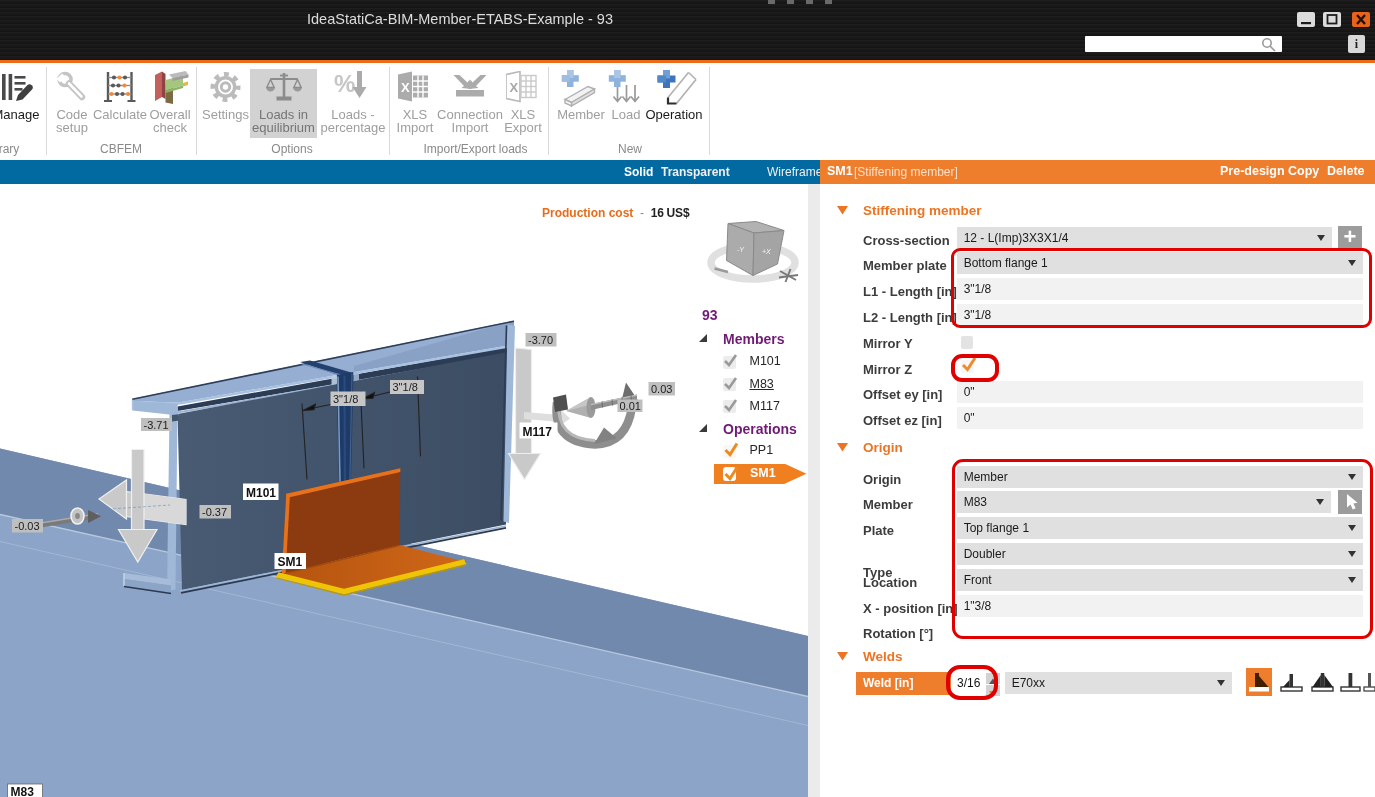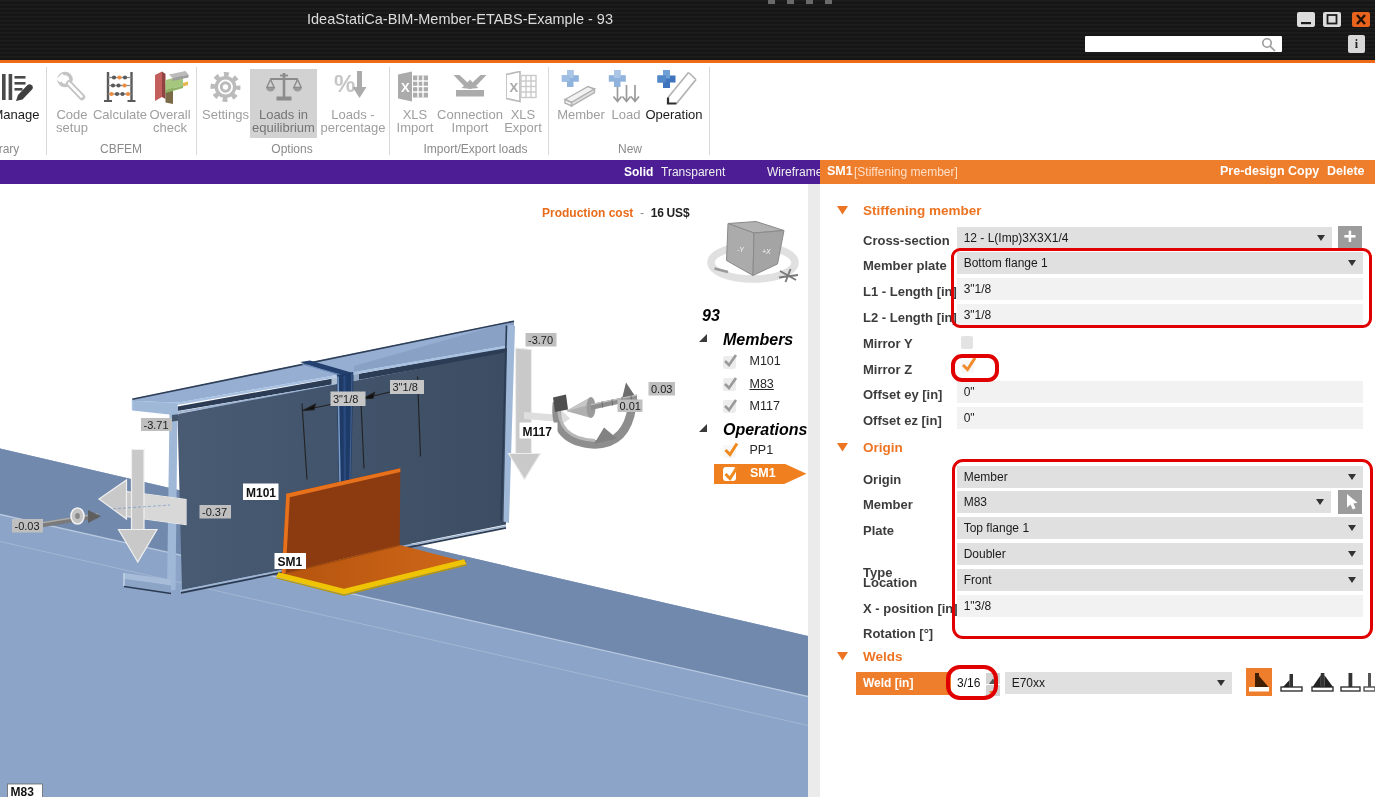--- a/index.html
+++ b/index.html
@@ -11,32 +11,32 @@
 .winbtn{top:12px;width:18px;height:15px;border-radius:2px;background:#dcdcdc;color:#1c1c1c;
  text-align:center;font-weight:bold;}
 #searchbox{left:1085px;top:35.5px;width:197px;height:16px;background:#fff;border-radius:1px;}
 #ibtn{left:1348px;top:35px;width:17px;height:18px;background:#d8d8d8;border-radius:2px;
  color:#222;font-weight:bold;font-size:12px;text-align:center;line-height:18px;font-family:"Liberation Serif",serif;}
 #orangeline{left:0;top:60px;width:1375px;height:2.5px;background:#ed6b17;}
 #ribbon{left:0;top:62.5px;width:1375px;height:97.5px;background:#fff;}
 .rsep{top:4px;width:1px;height:88px;background:#d9d9d9;}
 .rlabel{top:45px;text-align:center;font-size:13px;line-height:13.5px;color:#9e9e9e;}
 .rgroup{top:79px;text-align:center;font-size:12px;color:#8a8a8a;white-space:nowrap;}
-#vtoolbar{left:0;top:160px;width:820px;height:23.5px;background:#4c1d95;color:#efefef;font-size:12px;}
+#vtoolbar{left:0;top:160px;width:820px;height:23.5px;background:#0369a1;color:#efefef;font-size:12px;}
 #scrollstrip{left:808px;top:183.5px;width:12px;height:613.5px;background:#ebebeb;}
 #panel{left:820px;top:160px;width:555px;height:637px;background:#fff;}
 #panelhdr{left:0;top:0;width:555px;height:23.5px;background:#ee7d2c;color:#fff;font-size:12.5px;}
 .sechdr{font-size:13.5px;font-weight:bold;color:#ed7423;}
 .plabel{font-size:13px;font-weight:bold;color:#3c3c3c;}
 .combo{background:#e0e0e0;font-size:12px;color:#1a1a1a;height:22px;line-height:22px;}
 .tinput{background:#f2f2f2;font-size:12px;color:#1a1a1a;height:22px;line-height:22px;}
 .carat{position:absolute;right:7px;top:8px;width:0;height:0;
  border-left:4.5px solid transparent;border-right:4.5px solid transparent;border-top:6px solid #333;}
 .redbox{border:3.5px solid #e10000;}
-.tree-bold{font-size:16px;font-weight:bold;color:#000000;font-style:italic;}
+.tree-bold{font-size:14px;font-weight:bold;color:#701a75;}
 .tree-item{font-size:12.5px;color:#262626;}
 </style>
 </head>
 <body>
 <div id="titlebar" class="ab"></div>
 <div id="titletxt" class="ab">IdeaStatiCa-BIM-Member-ETABS-Example - 93</div>
 <div class="ab" style="left:768px;top:0;width:75px;height:4px;background:repeating-linear-gradient(90deg,#6a6a6a 0 7px,transparent 7px 19px);"></div>
 <div class="winbtn ab" style="left:1297px;"><svg width="18" height="15">
       <rect x="4" y="10" width="10" height="2.2" fill="#1c1c1c"></rect>
     </svg></div>
@@ -228,21 +228,21 @@
         <path d="M21.5 35.5 L41 11.5"></path>
         <path d="M33.5 4.5 L41 11.5"></path>
   </g>
   <path d="M13 29.5 L13 35.5 L21.5 35.5" fill="none" stroke="#2e2e2e" stroke-width="2.2"></path>
  </svg>
  <div class="rlabel ab" style="left:629px;width:90px;color:#1a1a1a;">Operation</div>
  <div class="rgroup ab" style="left:585px;width:90px;">New</div>
 </div>
 <div id="vtoolbar" class="ab">
  <span class="ab" style="left:624px;top:5px;font-weight:bold;color:#fff;">Solid</span>
- <span class="ab" style="left:661px;top:5px;">Transparent</span>
+ <span class="ab" style="left:661px;top:5px;font-weight:bold;">Transparent</span>
  <span class="ab" style="left:739px;top:5px;margin-left:28px;">Wireframe</span>
 </div>
 <svg id="scene" class="ab" style="left:0;top:183.5px;" width="808" height="613.5" viewBox="0 183.5 808 613.5">
 <defs>
 <linearGradient id="webg" x1="0" y1="0" x2="1" y2="0">
  <stop offset="0" stop-color="#485b73"></stop>
         <stop offset="1" stop-color="#3c4d63"></stop>
 </linearGradient>
 <linearGradient id="legg" x1="0" y1="0" x2="1" y2="0">
  <stop offset="0" stop-color="#b5540f"></stop>

